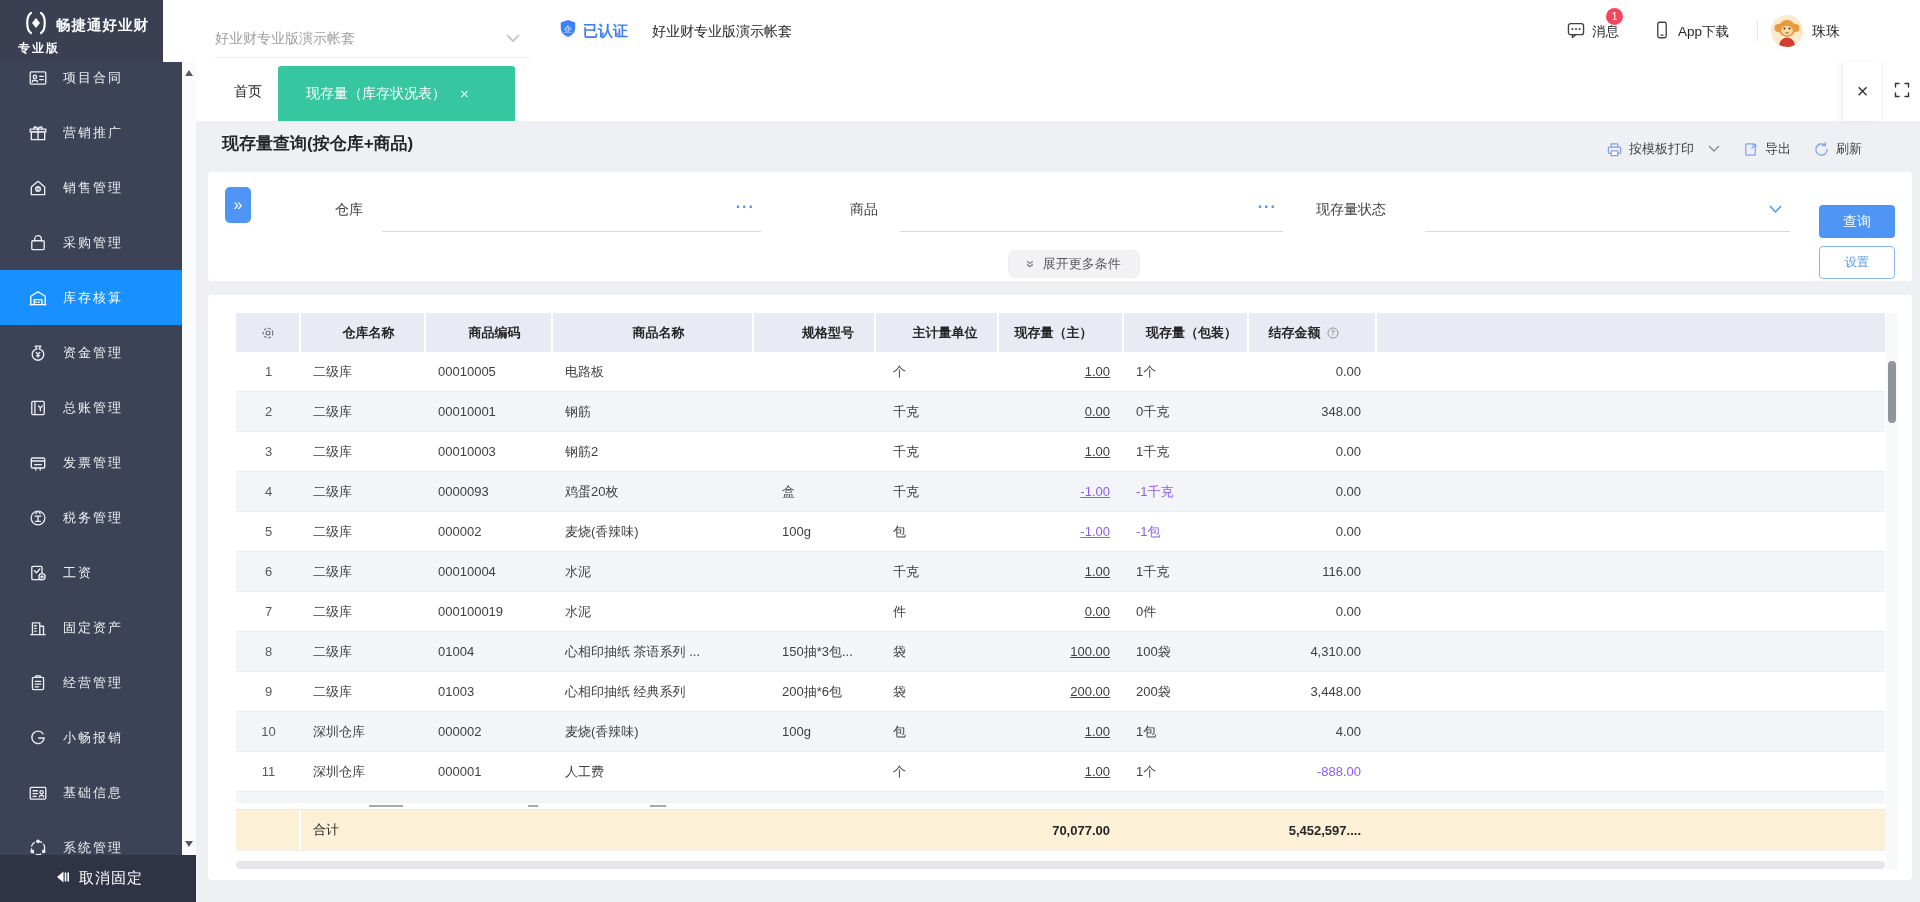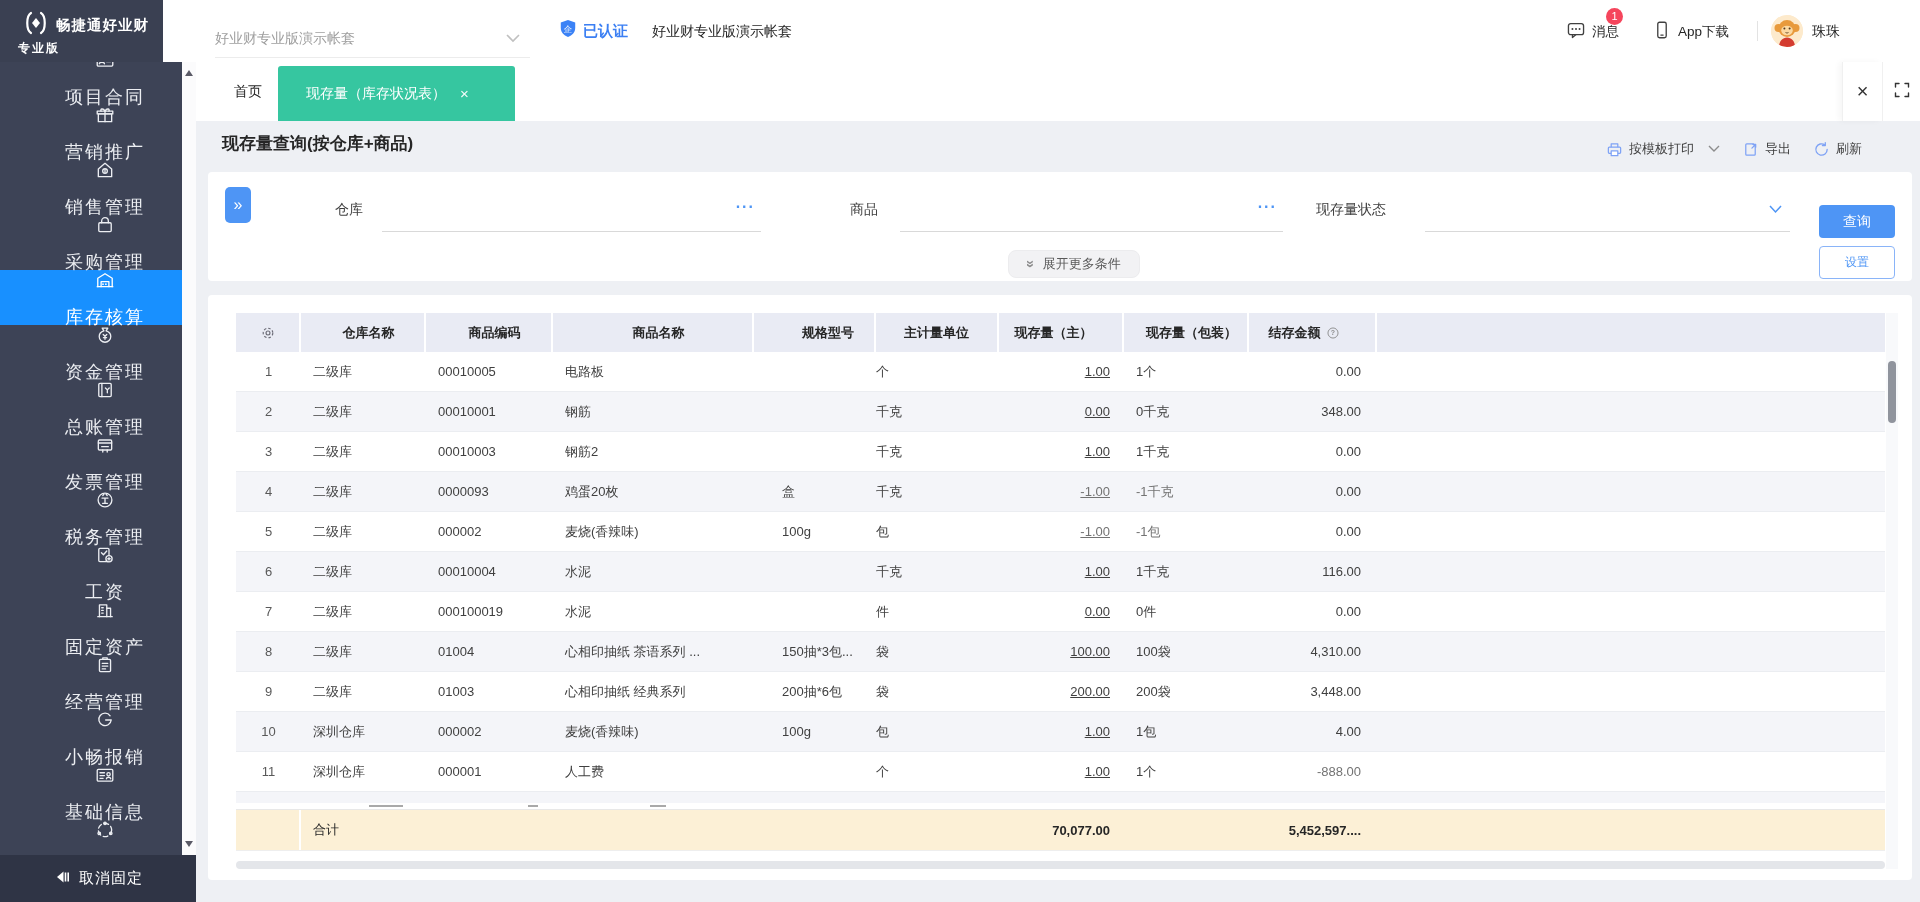--- a/index.html
+++ b/index.html
@@ -21,21 +21,21 @@
   .tb-msg{left:1566px;}
   .tb-app{left:1652px;}
   .badge{position:absolute;left:1606px;top:8px;min-width:17px;height:17px;border-radius:9px;background:#f5455c;color:#fff;font-size:11px;line-height:17px;text-align:center;padding:0 3px;}
   .tb-divider{position:absolute;left:1757px;top:21px;width:1px;height:20px;background:#e3e3e3;}
   .avatar{position:absolute;left:1771px;top:15px;width:32px;height:32px;border-radius:50%;overflow:hidden;background:#fdeacc;}
   .tb-user{position:absolute;left:1812px;top:23px;font-size:14px;color:#262626;}
 
   
   .sidebar{position:absolute;left:0;top:62px;width:196px;height:840px;background:#3d4356;}
   .menu{position:absolute;left:0;top:0;right:14px;bottom:47px;overflow:hidden;}
-  .side-item{height:55px;display:flex;align-items:center;padding-left:28px;gap:15px;color:#eceef2;font-size:18px;letter-spacing:2px;cursor:pointer;flex-direction:column;}
+  .side-item{height:55px;display:flex;align-items:center;padding-left:28px;gap:15px;color:#eceef2;font-size:13px;letter-spacing:2px;cursor:pointer;}
   .side-item:first-child{margin-top:-12px;}
   .side-item.active{background:#1890ff;color:#fff;}
   .s-icon{width:20px;height:20px;flex:none;}
   .s-icon svg{width:20px;height:20px;display:block;}
   .side-scroll{position:absolute;right:0;top:0;width:14px;bottom:47px;background:#fbfbfc;}
   .sarr{position:absolute;left:3px;width:0;height:0;border-left:4px solid transparent;border-right:4px solid transparent;}
   .sarr-up{top:8px;border-bottom:6px solid #5a5a66;}
   .sarr-down{bottom:8px;border-top:6px solid #5a5a66;}
   .unpin{position:absolute;left:0;bottom:0;width:196px;height:47px;background:#2f3445;color:#fff;display:flex;align-items:center;justify-content:center;gap:8px;font-size:15px;letter-spacing:1px;cursor:pointer;}
 
@@ -74,27 +74,27 @@
   .th{display:flex;align-items:center;justify-content:center;font-weight:700;font-size:13px;color:#262626;border-right:2px solid #fff;}
   .th.c10{border-right:none;}
   .tbody{position:absolute;left:28px;top:57px;width:1649px;}
   .trow{display:flex;height:40px;align-items:center;font-size:13px;color:#404040;border-bottom:1px solid #ebedf1;background:#fff;}
   .trow:nth-child(even){background:#f4f5f9;}
   .c1{width:65px;text-align:center;color:#595959;flex:none;}
   .c2{width:125px;padding-left:12px;flex:none;}
   .c3{width:127px;padding-left:12px;flex:none;}
   .c4{width:201px;padding-left:12px;flex:none;white-space:nowrap;overflow:hidden;}
   .c5{width:122px;padding-left:28px;flex:none;white-space:nowrap;overflow:hidden;}
-  .c6{width:123px;padding-left:0;flex:none;}
+  .c6{width:123px;padding-left:17px;flex:none;}
   .c7{width:125px;text-align:right;padding-right:14px;flex:none;}
   .c8{width:125px;padding-left:12px;flex:none;}
   .c9{width:128px;text-align:right;padding-right:16px;flex:none;}
   .c10{flex:1;}
   .qty-link{text-decoration:underline;cursor:pointer;}
-  .neg{color:#737373;}
+  .neg{color:#8b5cf6;}
   .partial-row{position:absolute;left:28px;top:497px;width:1649px;height:11px;background:#f4f5f9;overflow:hidden;}
   .dash-strip{position:absolute;left:28px;top:508px;width:1649px;height:6px;background:#fff;}
   .dash{position:absolute;top:2px;height:2px;background:#a9a9a9;}
   .tfoot{position:absolute;left:28px;top:514px;width:1649px;height:42px;display:flex;align-items:center;background:#fcf0d6;border-top:1px solid #e8e8e8;border-bottom:1px solid #eeeeee;font-size:13px;color:#262626;}
   .tfoot .c1{border-right:2px solid #fff;height:100%;}
   .tfoot .total{font-weight:700;}
   .hscroll{position:absolute;left:28px;top:566px;width:1649px;height:8px;background:#e4e6ea;border-radius:4px;cursor:pointer;}
   .vscroll{position:absolute;left:1678px;top:18px;width:12px;height:556px;background:#f8f9fb;}
   .vthumb{position:absolute;left:2px;top:48px;width:8px;height:62px;background:#90949d;border-radius:4px;cursor:pointer;}
 

